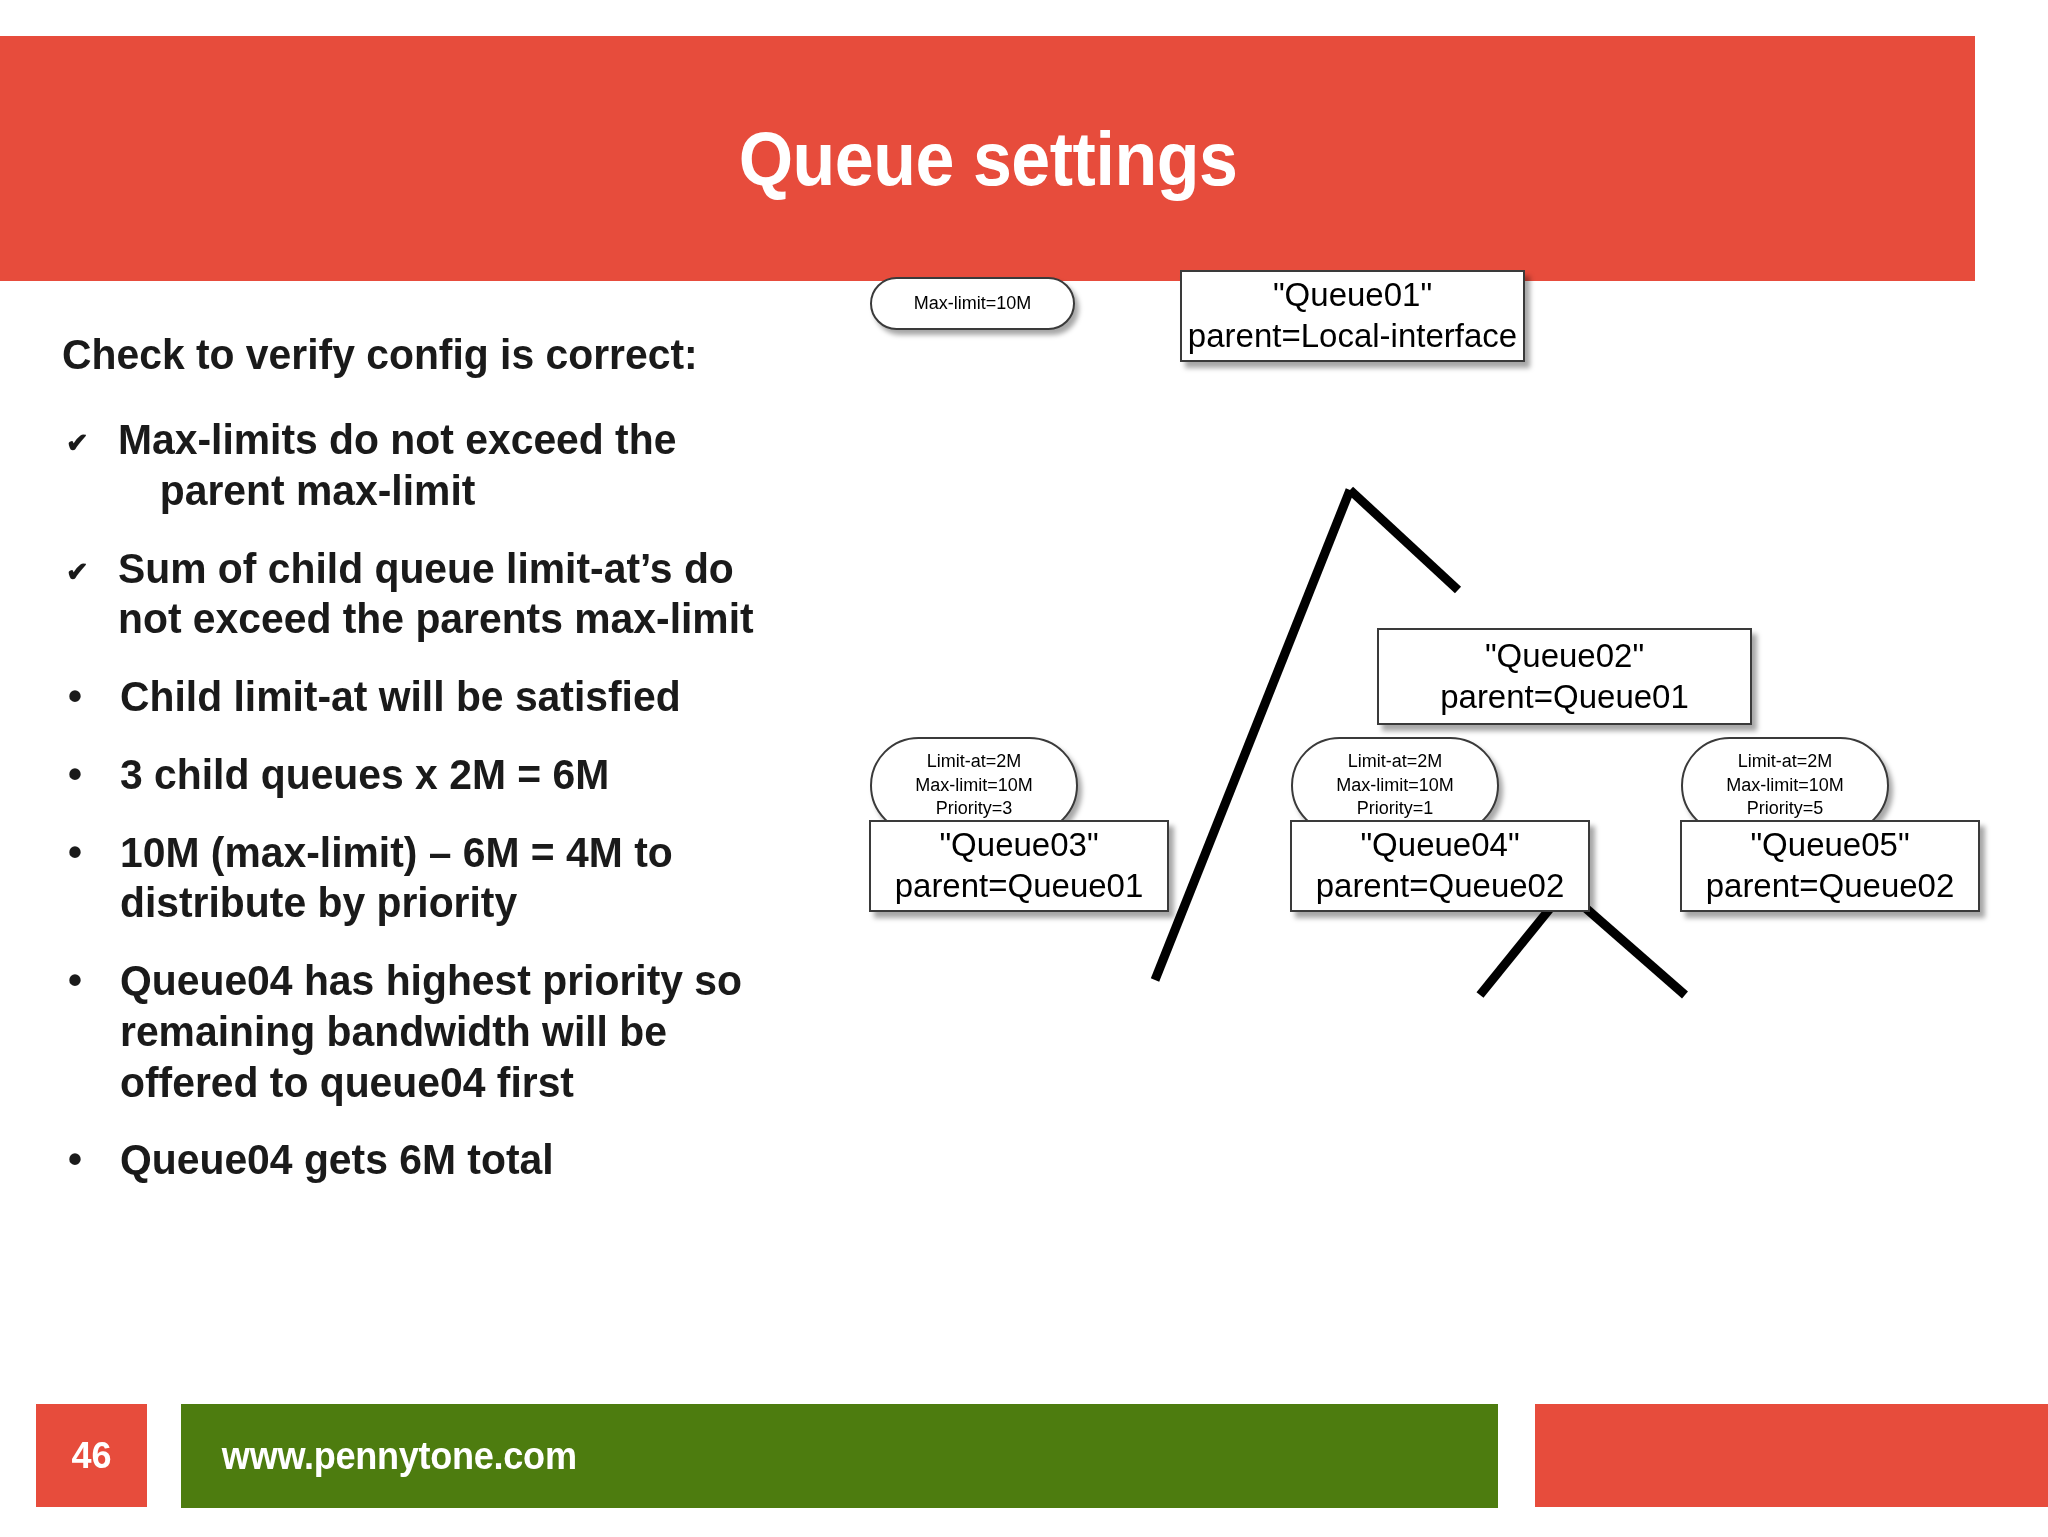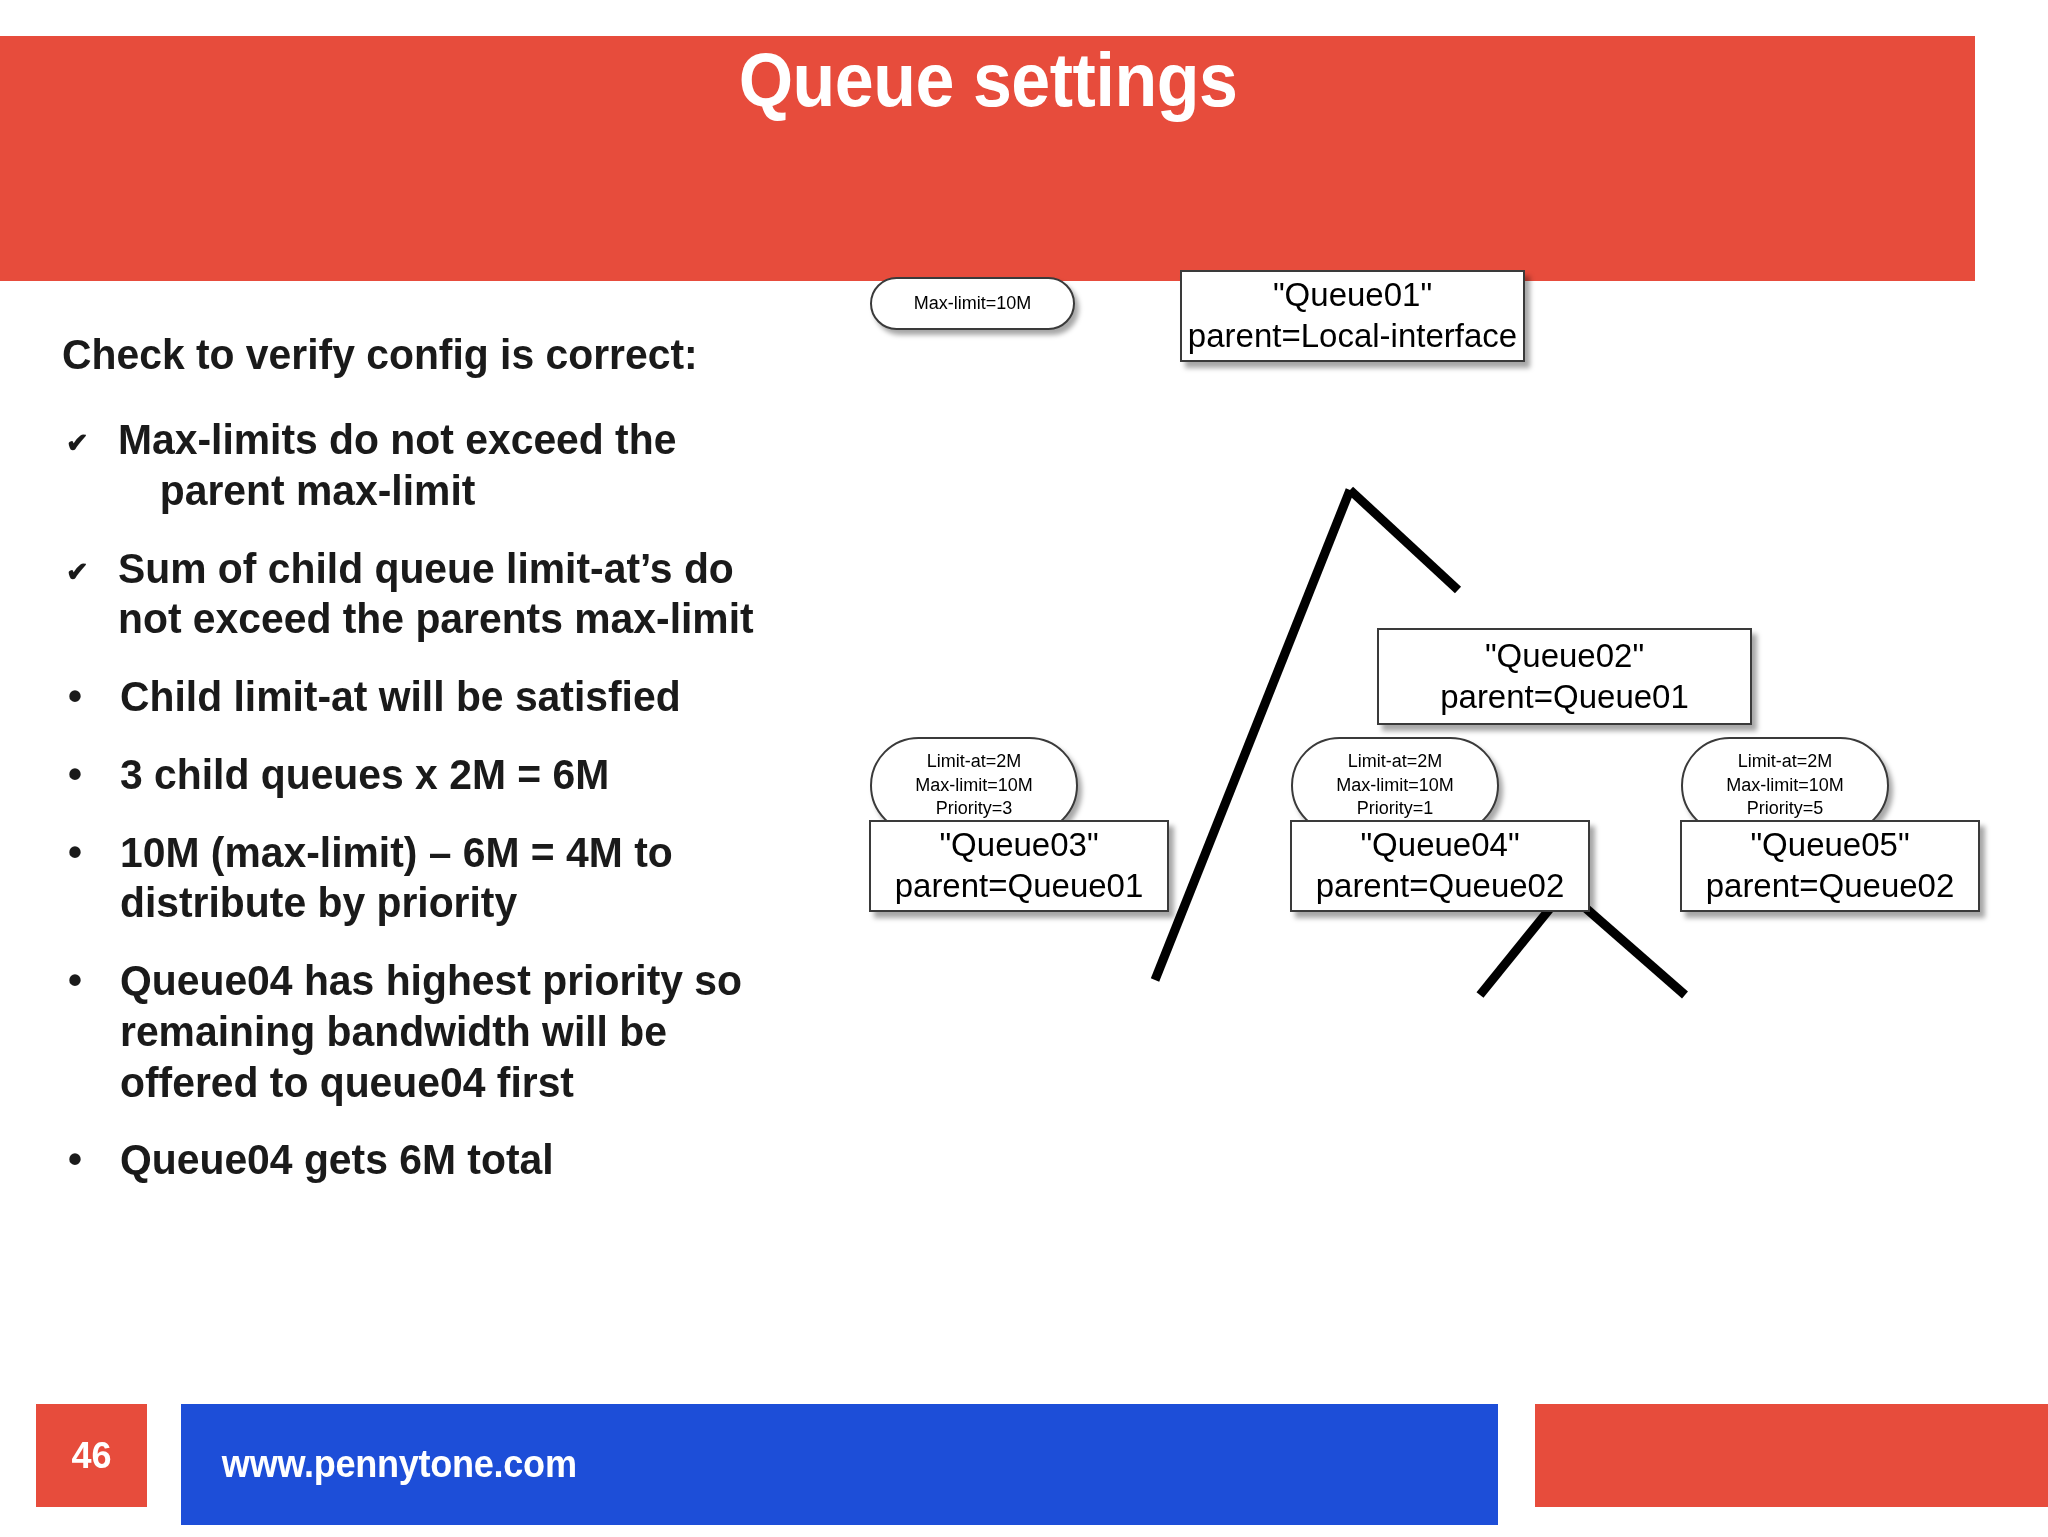--- a/index.html
+++ b/index.html
@@ -18,21 +18,21 @@
 
   
   #title-banner {
     position: absolute;
     left: 0;
     top: 36px;
     width: 1975px;
     height: 245px;
     background: #E74C3C;
     display: flex;
-    align-items: flex-start;
+    align-items: center;
     justify-content: center;
   }
   #slide-title {
     color: #ffffff;
     font-size: 76px;
     font-weight: bold;
     letter-spacing: -0.5px;
     font-family: "Liberation Sans", sans-serif;
     transform: scaleX(0.92);
     transform-origin: center;
@@ -152,22 +152,22 @@
   #footer-page-number {
     color: #ffffff;
     font-size: 36px;
     font-weight: bold;
   }
   #footer-bar {
     position: absolute;
     left: 181px;
     top: 1404px;
     width: 1317px;
-    height: 121px;
-    background: #1d4ed8;
+    height: 104px;
+    background: #4d7c0f;
     display: flex;
     align-items: center;
   }
   #footer-url {
     color: #ffffff;
     font-size: 38px;
     font-weight: bold;
     padding-left: 43px;
     letter-spacing: -0.3px;
     transform: scaleX(0.95);

